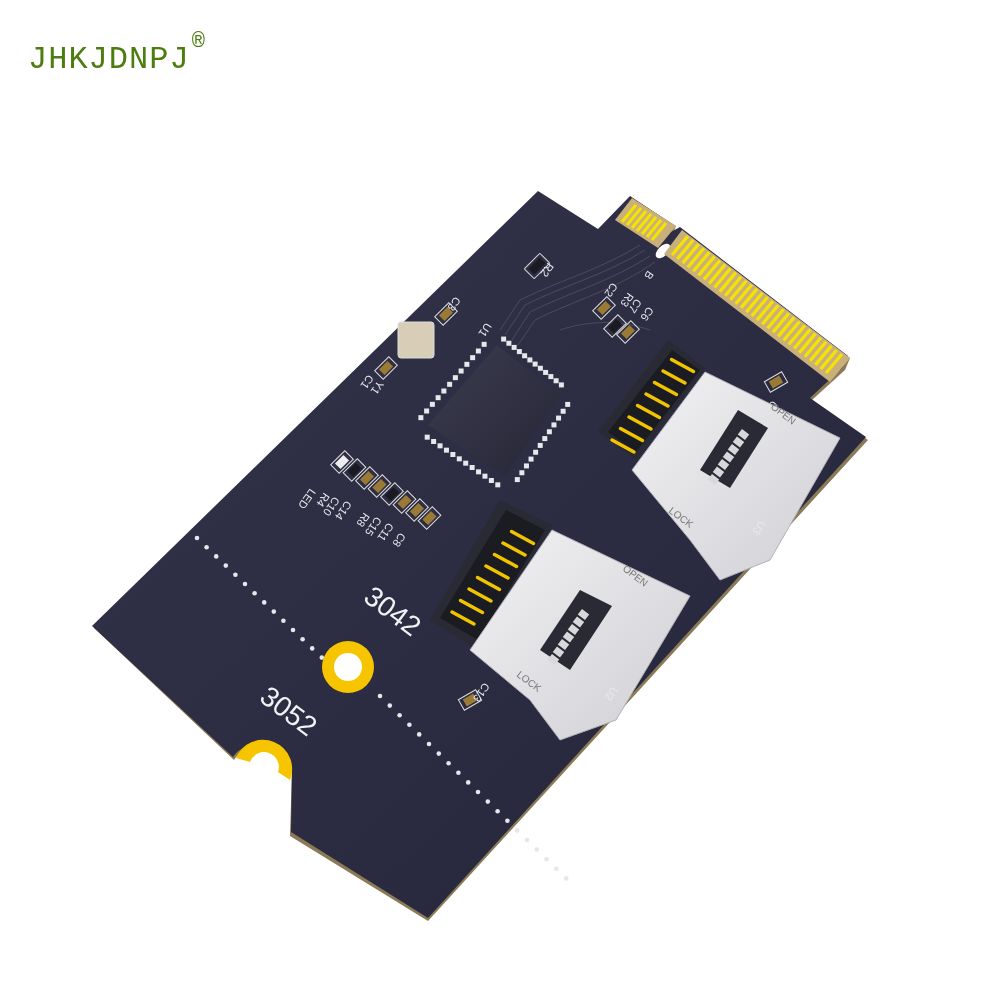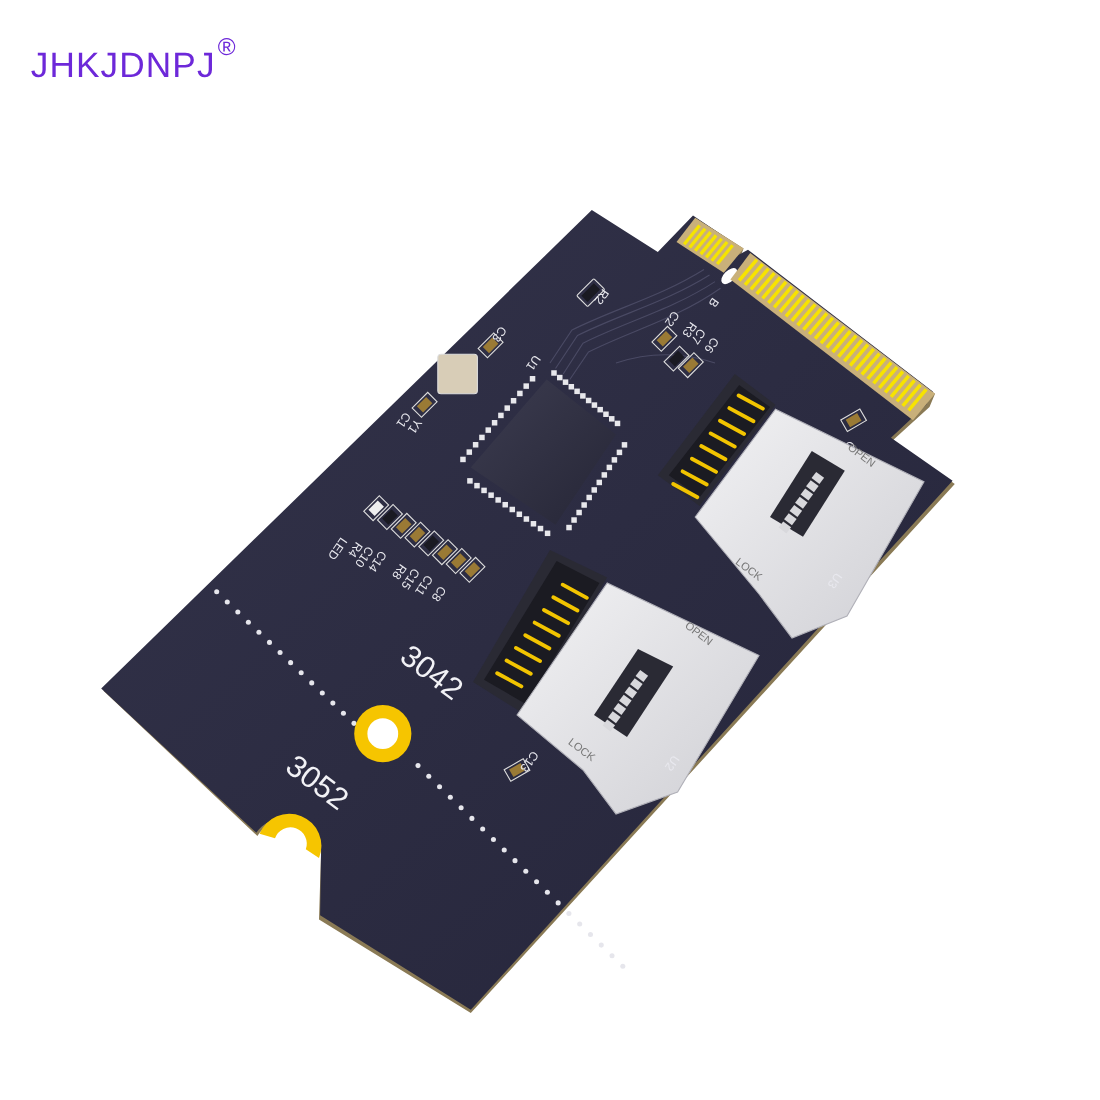--- a/index.html
+++ b/index.html
@@ -1,17 +1,17 @@
 <!DOCTYPE html>
 <html><head>
   <meta charset="utf-8">
   <style>
     html, body { margin:0; padding:0; background:#ffffff; }
     body { width:1000px; height:1000px; position:relative; overflow:hidden; font-family:"Liberation Sans", sans-serif; }
-    .brand { position:absolute; left:28px; top:38px; font-size:32px; letter-spacing:1px; color:#6d28d9; font-family:Liberation Sans, sans-serif; }
+    .brand { position:absolute; left:28px; top:38px; font-size:32px; letter-spacing:1px; color:#4d7c0f; font-family:Liberation Mono, monospace; }
     .brand sup { font-size:22px; position:relative; top:-8px; margin-left:2px; }
     svg.scene { position:absolute; left:0; top:0; width:1000px; height:1000px; }
     .silk { fill:#e8e8ee; font-family:"Liberation Sans", sans-serif; }
     .big { fill:#f2f2f6; font-family:"Liberation Sans", sans-serif; }
   </style>
 </head>
 <body>
 
 <div class="brand">
   <span>JHKJDNPJ</span><sup>®</sup>

